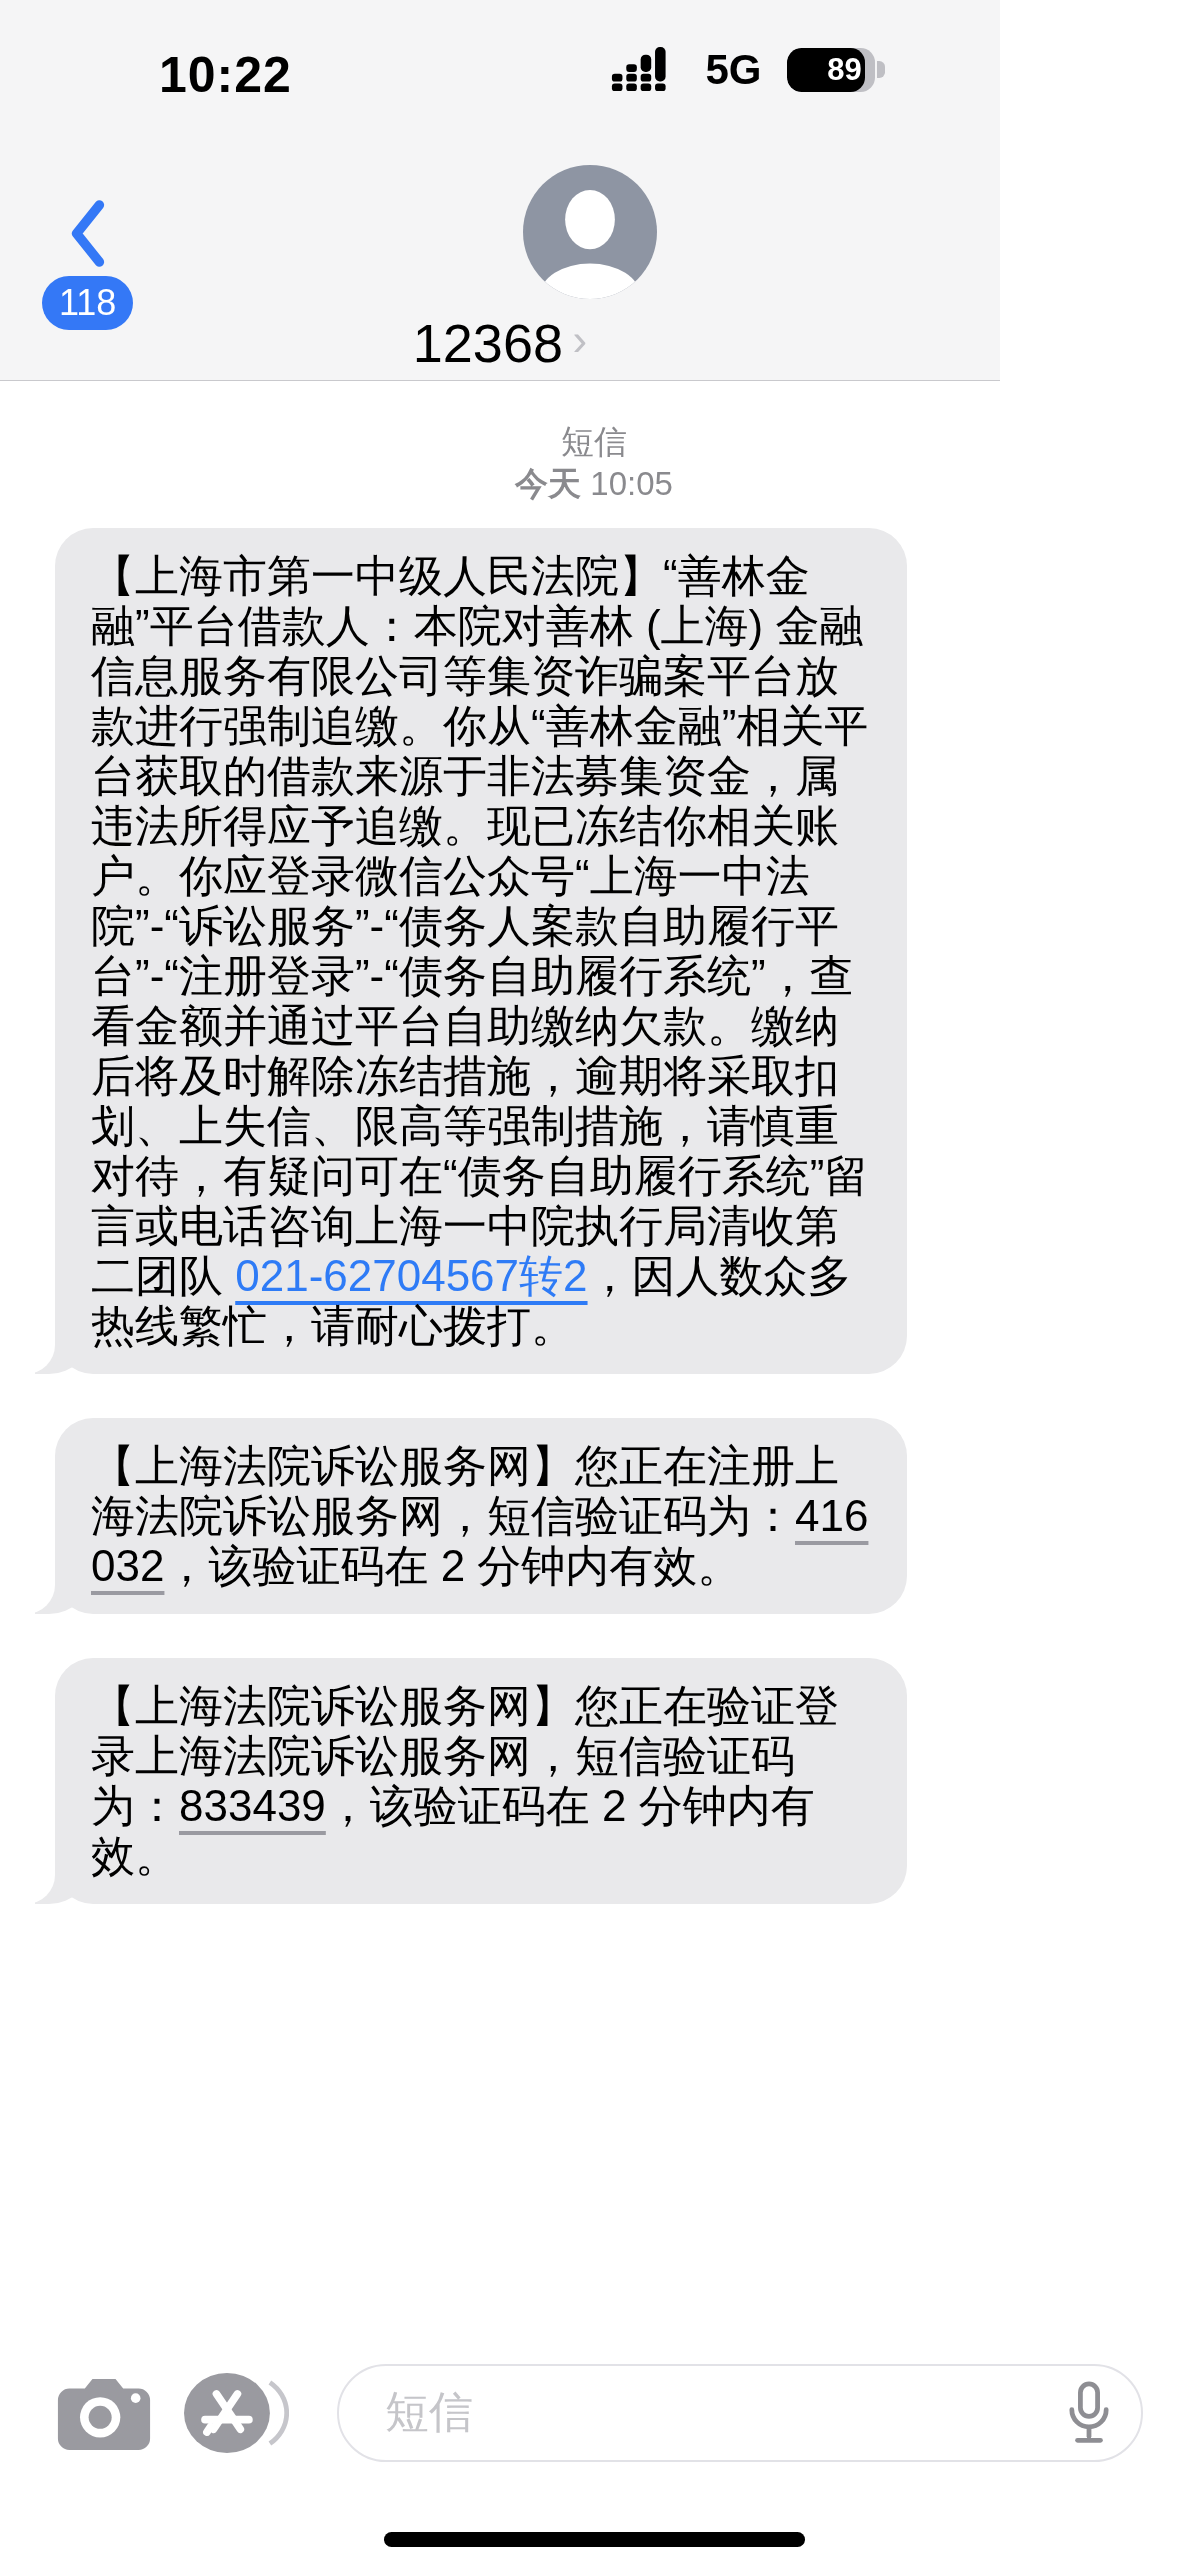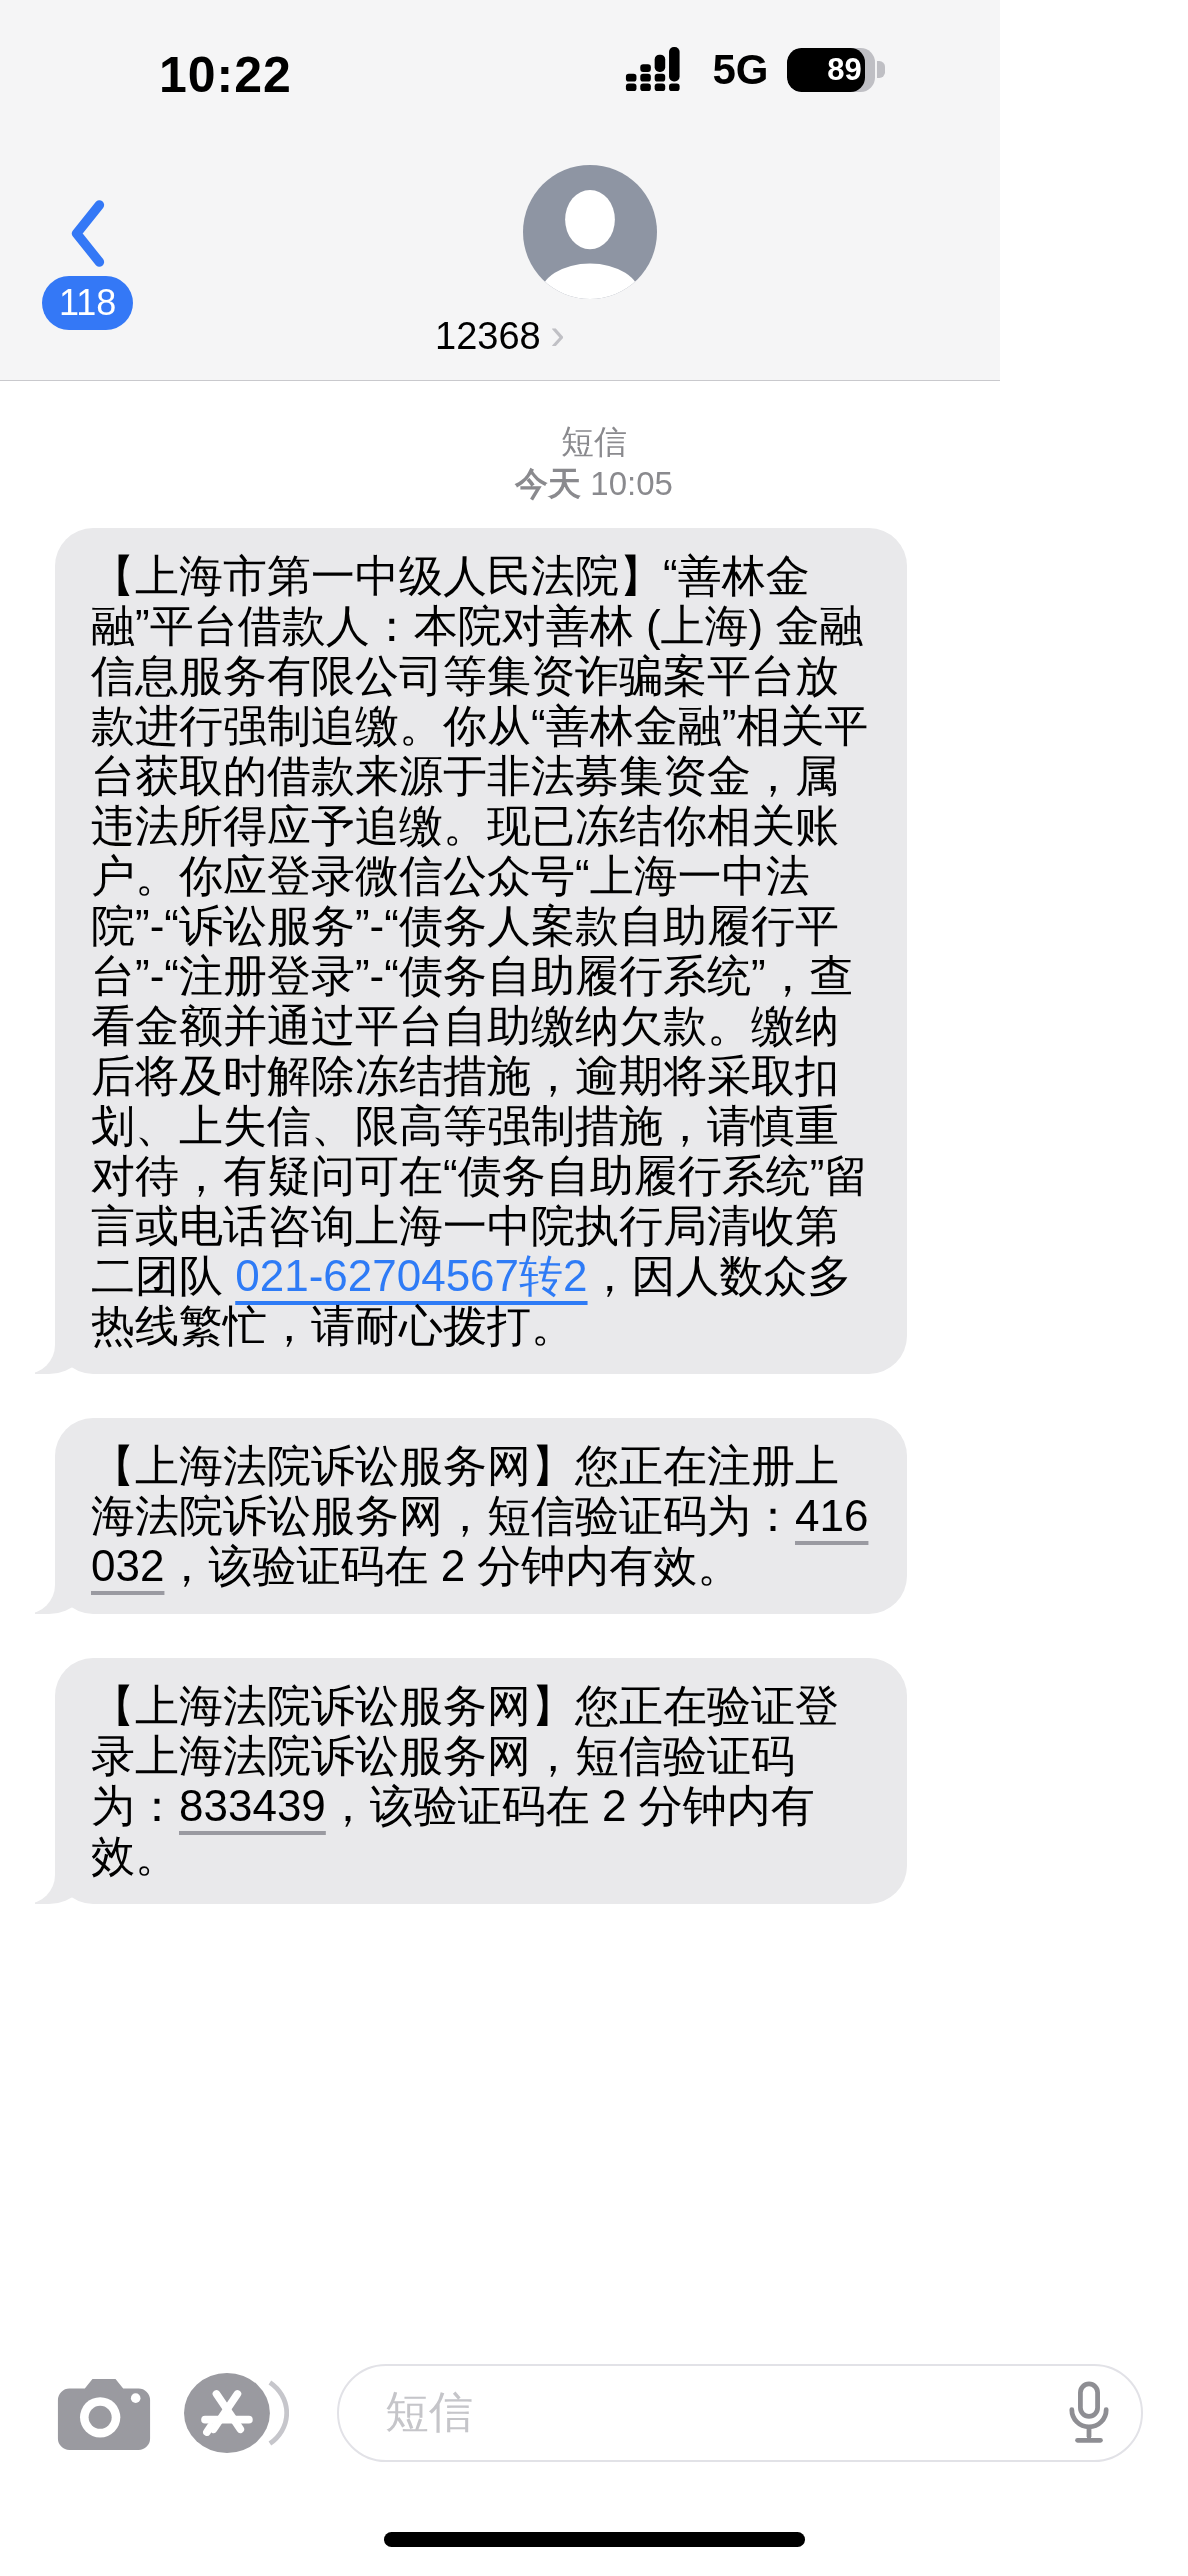--- a/index.html
+++ b/index.html
@@ -9,21 +9,21 @@
   
   .header {
     position:absolute; top:0; left:0; width:1000px; height:381px;
     background:#f5f5f6; border-bottom:1.9px solid #c9c9cd; z-index:5;
   }
   .status-bar { position:absolute; top:38px; left:0; width:100%; height:67px; }
   .status-time {
     position:absolute; left:159px; top:7.7px; font-size:50px; font-weight:700;
     letter-spacing:1px; color:#000;
   }
-  .status-right { position:absolute; right:115px; top:7.7px; display:flex; align-items:center; gap:19px; }
+  .status-right { position:absolute; right:115px; top:7.7px; display:flex; align-items:center; gap:26px; }
   .signal-svg { display:block; }
   .net-label { font-size:42px; font-weight:600; color:#000; }
   .battery { position:relative; display:flex; align-items:center; }
   .battery-body {
     width:88px; height:44px; border-radius:14.4px; background:#bfbfc4;
     position:relative; overflow:hidden;
   }
   .battery-fill {
     position:absolute; left:0; top:0; height:100%; width:78px;
     background:#000; border-radius:14.4px; display:flex; align-items:center; justify-content:center;padding-left:36px;
@@ -37,21 +37,21 @@
   .unread-badge {
     background:#3478f6; color:#fff; font-size:36px; font-weight:500;
     border-radius:33px; min-width:88px; height:54px; display:flex;
     align-items:center; justify-content:center; padding:0 17px;
   }
   .avatar-wrap { position:absolute; left:523px; top:165px; width:134px; height:134px; }
   .contact-row {
     position:absolute; top:312px; left:0; width:100%;
     display:flex; align-items:center; justify-content:center; gap:9.6px;
   }
-  .contact-name { font-size:38px; color:#000; }
+  .contact-name { font-size:54px; color:#000; }
   .contact-chevron { font-size:44px; color:#c0c0c5; line-height:1; padding-bottom:5.7px; }
 
   
   .chat { position:absolute; top:383px; left:0; width:1188px; }
   .ts-block { margin-top:38px; text-align:center; color:#8a8a8e; }
   .ts-service { font-size:33px; font-weight:500; line-height:42px; }
   .ts-date-line { font-size:33px; line-height:42px; }
   .ts-day { font-weight:700; }
   .message-list { margin-top:23px; }
   .bubble {

